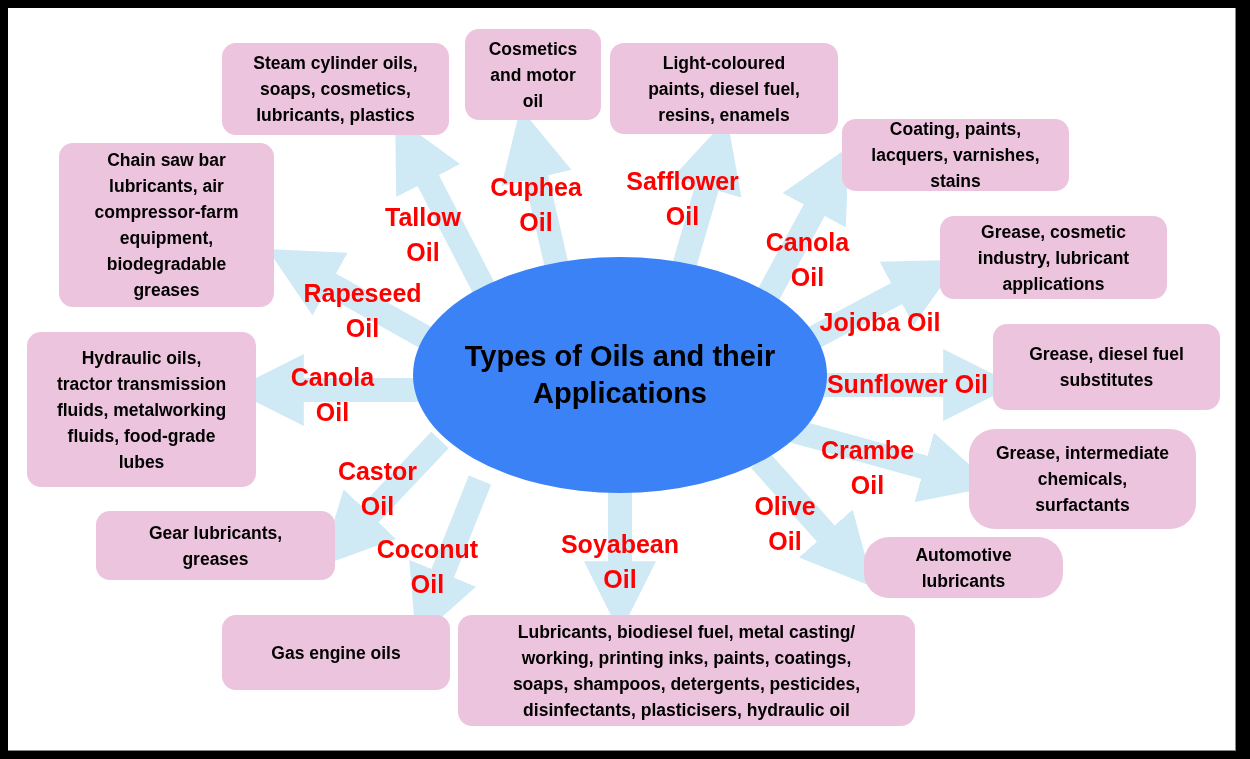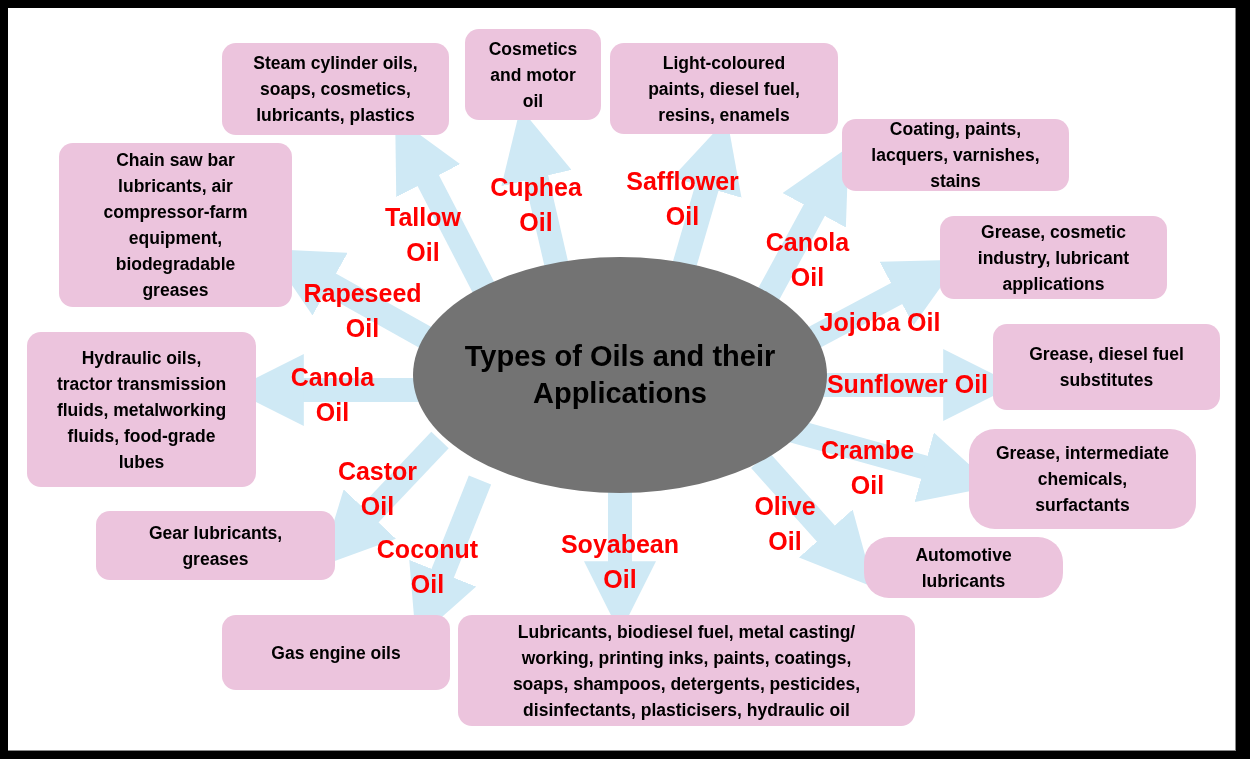--- a/index.html
+++ b/index.html
@@ -4,21 +4,21 @@
 <style>
   html, body { margin: 0; padding: 0; background: #000; }
   body { width: 1250px; height: 759px; position: relative; overflow: hidden; font-family: "Liberation Sans", sans-serif; }
   .canvas {
     position: absolute; left: 8px; top: 8px; width: 1227px; height: 742px;
     background: #ffffff; border-right: 1px solid #888; border-bottom: 1px solid #888;
   }
   svg.arrows { position: absolute; left: 0; top: 0; width: 1250px; height: 759px; }
   .hub {
     position: absolute; left: 413px; top: 257px; width: 414px; height: 236px;
-    border-radius: 50%; background: #737373;
+    border-radius: 50%; background: #3b82f6;
     display: flex; align-items: center; justify-content: center; text-align: center;
     font-weight: bold; font-size: 29px; line-height: 37px; color: #000;
   }
   .hub span { white-space: pre-line; }
   .box {
     position: absolute; background: #ecc4dd; border-radius: 14px;
     display: flex; align-items: center; justify-content: center; text-align: center;
     font-weight: bold; font-size: 17.5px; line-height: 26px; color: #000; white-space: pre-line;
   }
   .oil {
@@ -86,21 +86,21 @@
 soaps, shampoos, detergents, pesticides,
 disinfectants, plasticisers, hydraulic oil</div>
 <div class="box" style="left:222px;top:615px;width:228px;height:75px;">Gas engine oils</div>
 <div class="box" style="left:96px;top:511px;width:239px;height:69px;">Gear lubricants,
 greases</div>
 <div class="box" style="left:27px;top:332px;width:229px;height:155px;">Hydraulic oils,
 tractor transmission
 fluids, metalworking
 fluids, food-grade
 lubes</div>
-<div class="box" style="left:59px;top:143px;width:233px;height:164px;">Chain saw bar
+<div class="box" style="left:59px;top:143px;width:215px;height:164px;">Chain saw bar
 lubricants, air
 compressor-farm
 equipment,
 biodegradable
 greases</div>
 
 <div class="oil" style="left:368px;top:200px;width:110px;">Tallow
 Oil</div>
 <div class="oil" style="left:476px;top:170px;width:120px;">Cuphea
 Oil</div>

